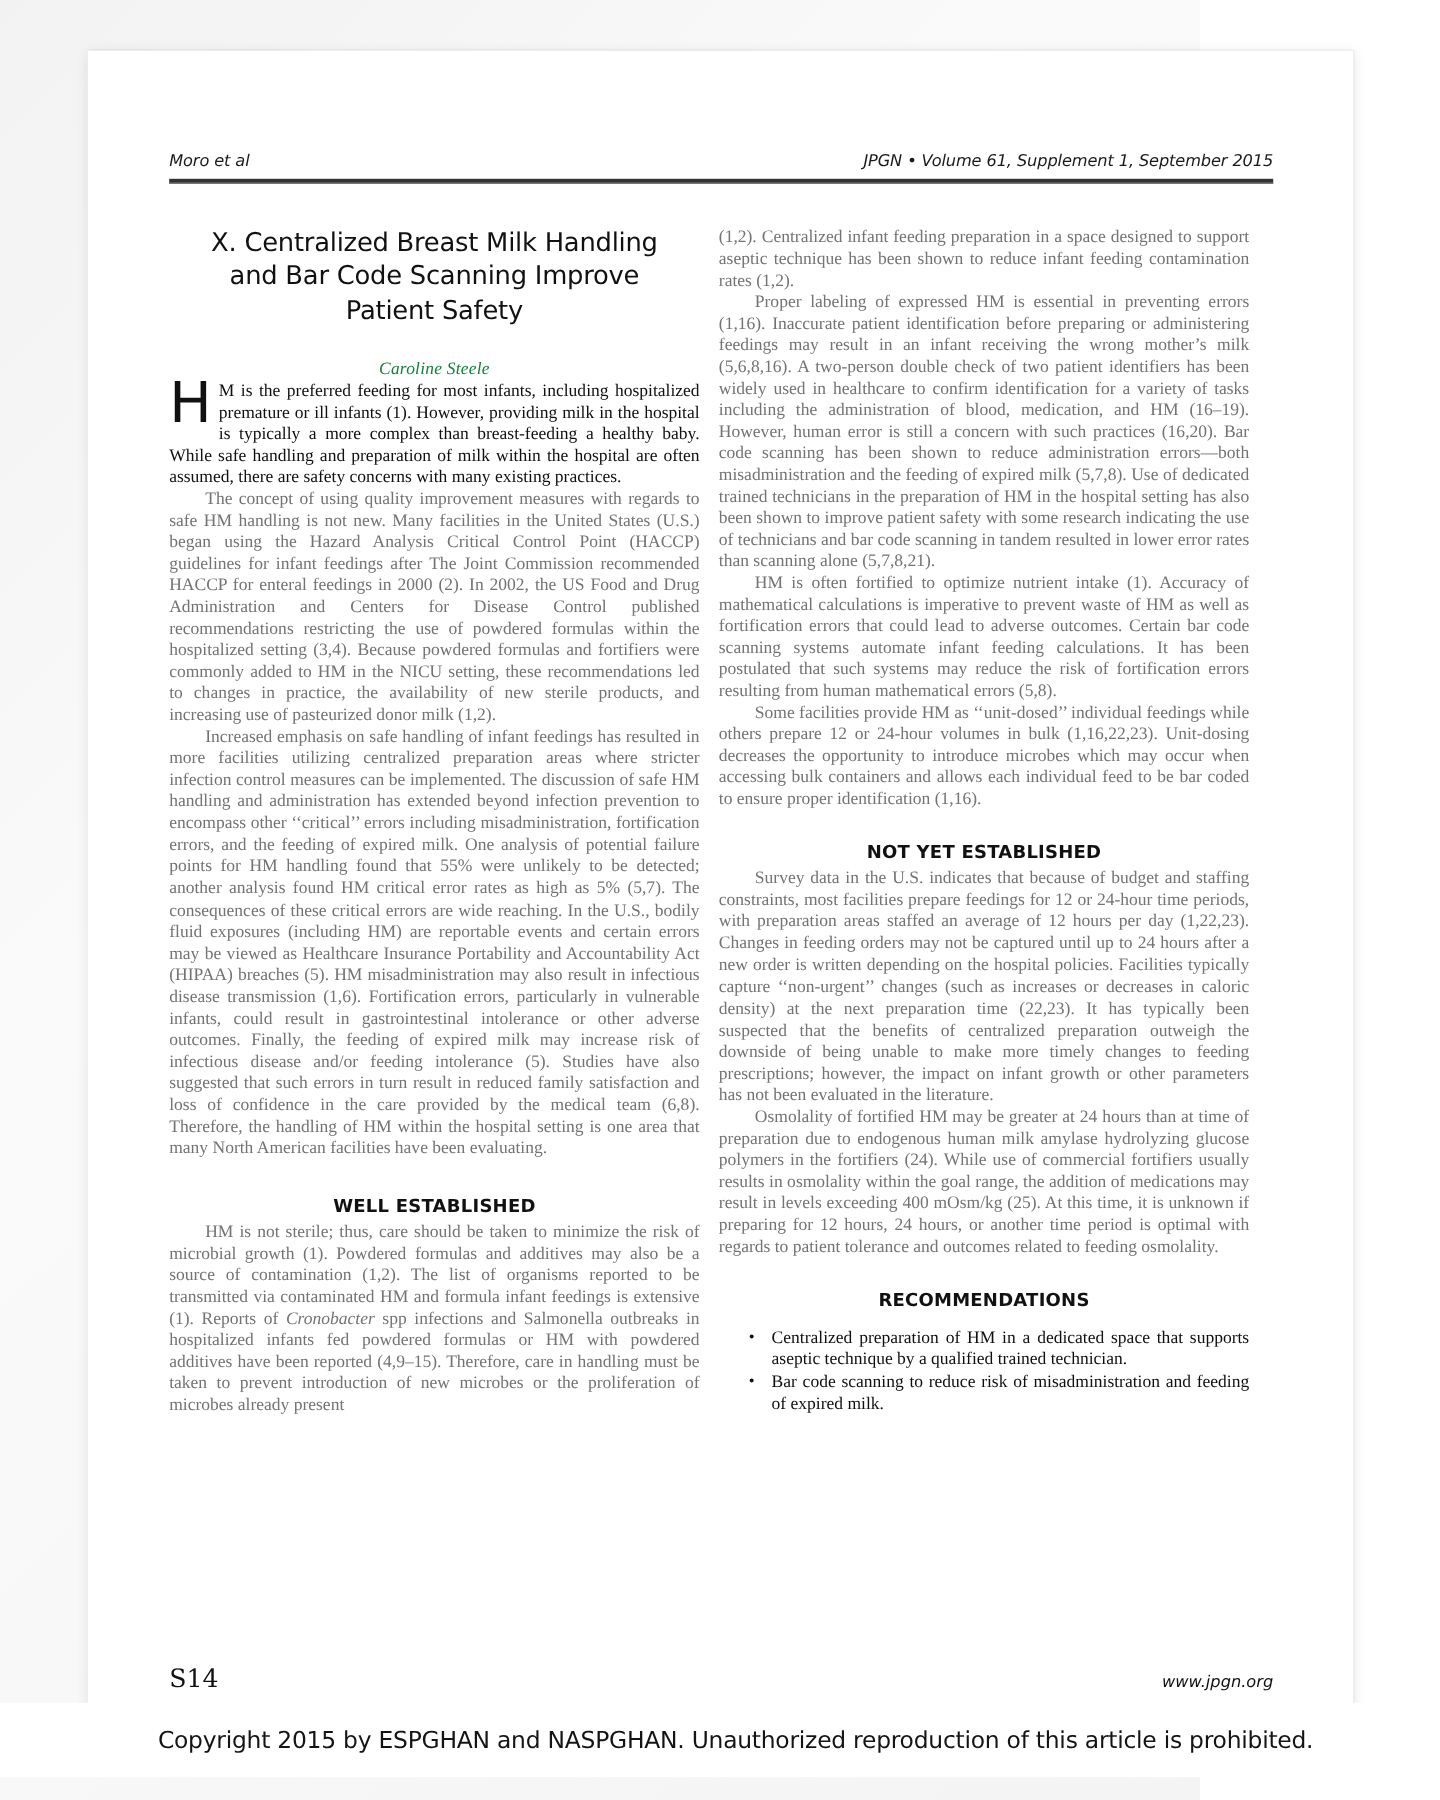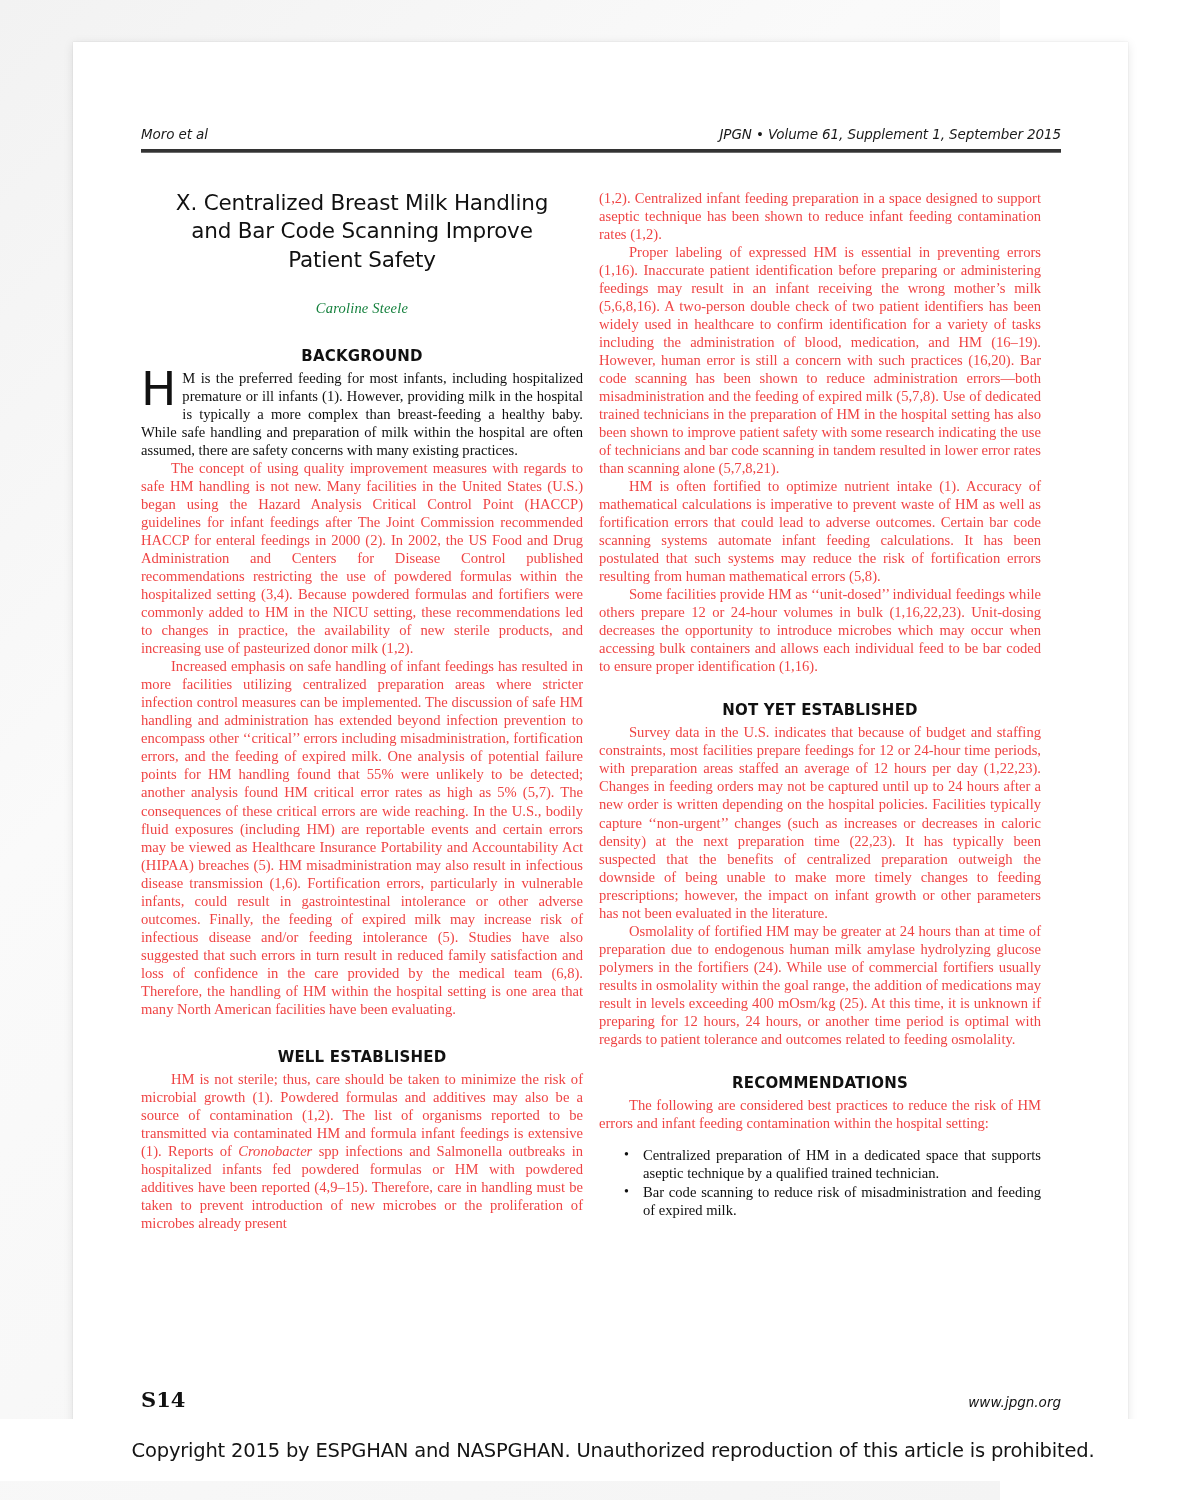--- a/index.html
+++ b/index.html
@@ -108,21 +108,21 @@
     letter-spacing: 0.2px;
   }
   .section-head.tight { margin-top: 26px; }
 
   
   p.para {
     font-size: 14.6px;
     line-height: 1.235;
     text-align: justify;
     text-justify: inter-word;
-    color: #ef4444;
+    color: #737373;
     margin: 0;
     text-indent: 30px;
     hyphens: none;
   }
   p.para.noindent { text-indent: 0; }
 
   
   p.dropcap-para {
     font-size: 14.6px;
     line-height: 1.235;
@@ -172,21 +172,21 @@
     left: 68px;
     top: 1345px;
     width: 920px;
     display: flex;
     align-items: baseline;
     justify-content: space-between;
   }
   #folio {
     font-family: "DejaVu Serif", "Liberation Serif", serif;
     font-size: 21px;
-    font-weight: 700;
+    font-weight: 400;
     color: #111;
   }
   #journal-url {
     font-family: "DejaVu Sans", "Liberation Sans", sans-serif;
     font-style: italic;
     font-size: 13.5px;
     color: #111;
   }
 
   
@@ -224,21 +224,20 @@
     </div>
     <div id="head-rule"></div>
 
     <div id="body-cols">
 
       <div class="col">
 
         <h1 id="article-title">X. Centralized Breast Milk Handling and Bar Code Scanning Improve Patient Safety</h1>
         <div id="article-author">Caroline Steele</div>
 
-        <div class="section-head">BACKGROUND</div>
 
         <p class="dropcap-para">
           <span class="dropcap">H</span><span>M is the preferred feeding for most infants, including hospitalized premature or ill infants (1). However, providing milk in the hospital is typically a more complex than breast-feeding a healthy baby. While safe handling and preparation of milk within the hospital are often assumed, there are safety concerns with many existing practices.</span>
         </p>
 
         <p class="para">The concept of using quality improvement measures with regards to safe HM handling is not new. Many facilities in the United States (U.S.) began using the Hazard Analysis Critical Control Point (HACCP) guidelines for infant feedings after The Joint Commission recommended HACCP for enteral feedings in 2000 (2). In 2002, the US Food and Drug Administration and Centers for Disease Control published recommendations restricting the use of powdered formulas within the hospitalized setting (3,4). Because powdered formulas and fortifiers were commonly added to HM in the NICU setting, these recommendations led to changes in practice, the availability of new sterile products, and increasing use of pasteurized donor milk (1,2).</p>
 
         <p class="para">Increased emphasis on safe handling of infant feedings has resulted in more facilities utilizing centralized preparation areas where stricter infection control measures can be implemented. The discussion of safe HM handling and administration has extended beyond infection prevention to encompass other ‘‘critical’’ errors including misadministration, fortification errors, and the feeding of expired milk. One analysis of potential failure points for HM handling found that 55% were unlikely to be detected; another analysis found HM critical error rates as high as 5% (5,7). The consequences of these critical errors are wide reaching. In the U.S., bodily fluid exposures (including HM) are reportable events and certain errors may be viewed as Healthcare Insurance Portability and Accountability Act (HIPAA) breaches (5). HM misadministration may also result in infectious disease transmission (1,6). Fortification errors, particularly in vulnerable infants, could result in gastrointestinal intolerance or other adverse outcomes. Finally, the feeding of expired milk may increase risk of infectious disease and/or feeding intolerance (5). Studies have also suggested that such errors in turn result in reduced family satisfaction and loss of confidence in the care provided by the medical team (6,8). Therefore, the handling of HM within the hospital setting is one area that many North American facilities have been evaluating.</p>
 
         <div class="section-head">WELL ESTABLISHED</div>
@@ -258,21 +257,20 @@
         <p class="para">Some facilities provide HM as ‘‘unit-dosed’’ individual feedings while others prepare 12 or 24-hour volumes in bulk (1,16,22,23). Unit-dosing decreases the opportunity to introduce microbes which may occur when accessing bulk containers and allows each individual feed to be bar coded to ensure proper identification (1,16).</p>
 
         <div class="section-head tight">NOT YET ESTABLISHED</div>
 
         <p class="para">Survey data in the U.S. indicates that because of budget and staffing constraints, most facilities prepare feedings for 12 or 24-hour time periods, with preparation areas staffed an average of 12 hours per day (1,22,23). Changes in feeding orders may not be captured until up to 24 hours after a new order is written depending on the hospital policies. Facilities typically capture ‘‘non-urgent’’ changes (such as increases or decreases in caloric density) at the next preparation time (22,23). It has typically been suspected that the benefits of centralized preparation outweigh the downside of being unable to make more timely changes to feeding prescriptions; however, the impact on infant growth or other parameters has not been evaluated in the literature.</p>
 
         <p class="para">Osmolality of fortified HM may be greater at 24 hours than at time of preparation due to endogenous human milk amylase hydrolyzing glucose polymers in the fortifiers (24). While use of commercial fortifiers usually results in osmolality within the goal range, the addition of medications may result in levels exceeding 400 mOsm/kg (25). At this time, it is unknown if preparing for 12 hours, 24 hours, or another time period is optimal with regards to patient tolerance and outcomes related to feeding osmolality.</p>
 
         <div class="section-head tight">RECOMMENDATIONS</div>
 
-        <p class="para">The following are considered best practices to reduce the risk of HM errors and infant feeding contamination within the hospital setting:</p>
 
         <ul class="rec-list">
           <li>
             <span class="bullet-dot">•</span>
             <span>Centralized preparation of HM in a dedicated space that supports aseptic technique by a qualified trained technician.</span>
           </li>
           <li>
             <span class="bullet-dot">•</span>
             <span>Bar code scanning to reduce risk of misadministration and feeding of expired milk.</span>
           </li>

